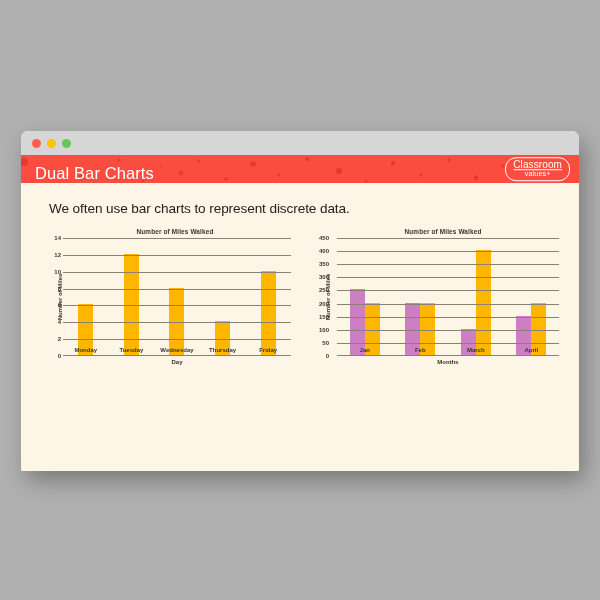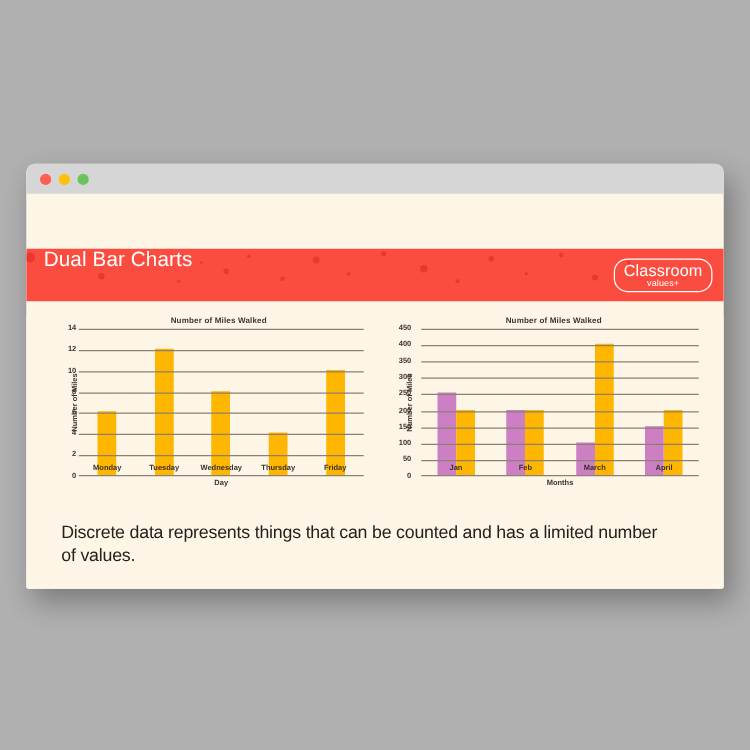--- a/index.html
+++ b/index.html
@@ -41,26 +41,25 @@
     border-radius: 50%;
     margin-right: 6px;
   }
   .dot.red    { background: #ff5f52; }
   .dot.yellow { background: #ffc008; }
   .dot.green  { background: #69c45c; }
 
   
   .banner {
     position: relative;
-    height: 42px;
+    height: 28px;
     background: #fb4c40;
     display: flex;
-    align-items: flex-start;
+    align-items: flex-end;
     overflow: hidden;
-    margin-top: 44px;
   }
   .banner-dots {
     position: absolute;
     inset: 0;
     pointer-events: none;
   }
   .banner-title {
     position: relative;
     color: #ffffff;
     font-size: 16.5px;
@@ -75,23 +74,24 @@
     transform: translateY(-50%);
     z-index: 2;
     border: 1.1px solid #ffffff;
     border-radius: 11px;
     padding: 2px 7px 2px 7px;
     text-align: center;
     line-height: 1.02;
   }
   .logo-l1 {
     color: #ffffff;
-    font-size: 13px;
+    font-size: 10px;
     display: block;
     letter-spacing: 0.1px;
+    text-decoration: underline;
   }
   .logo-l2 {
     color: #ffffff;
     font-size: 7.2px;
     display: block;
     letter-spacing: 0.1px;
   }
 
   
   .slide-body {
@@ -256,20 +256,21 @@
       <circle cx="140" cy="11" r="1.1" fill="#e8392f"></circle>
     </svg>
     <div class="banner-title">Dual Bar Charts</div>
     <div class="logo">
       <span class="logo-l1">Classroom</span>
       <span class="logo-l2">values+</span>
     </div>
   </div>
 
   <div class="slide-body">
+    <div class="intro-text">We often use bar charts to represent discrete data.</div>
 
     <div class="charts-row">
       <div class="chart-box">
         <div class="chart-title">Number of Miles Walked</div>
         <div class="plot-wrap">
           <div class="ylabel">Number of Miles</div>
           <div class="ticks" id="ticks0">
               <div class="tick" style="top: 0px;">14</div>
               <div class="tick" style="top: 16.8571px;">12</div>
               <div class="tick" style="top: 33.7143px;">10</div>
@@ -365,15 +366,14 @@
         <div class="xlabels" id="xl1" style="left:32px;">
             <div class="xl">Jan</div>
             <div class="xl">Feb</div>
             <div class="xl">March</div>
             <div class="xl">April</div>
           </div>
         <div class="xaxis-title" style="left:32px;">Months</div>
       </div>
     </div>
 
-    <div class="outro-text">Discrete data represents things that can be counted and has a limited number of values.</div>
   </div>
 </div>
 
 </body></html>

